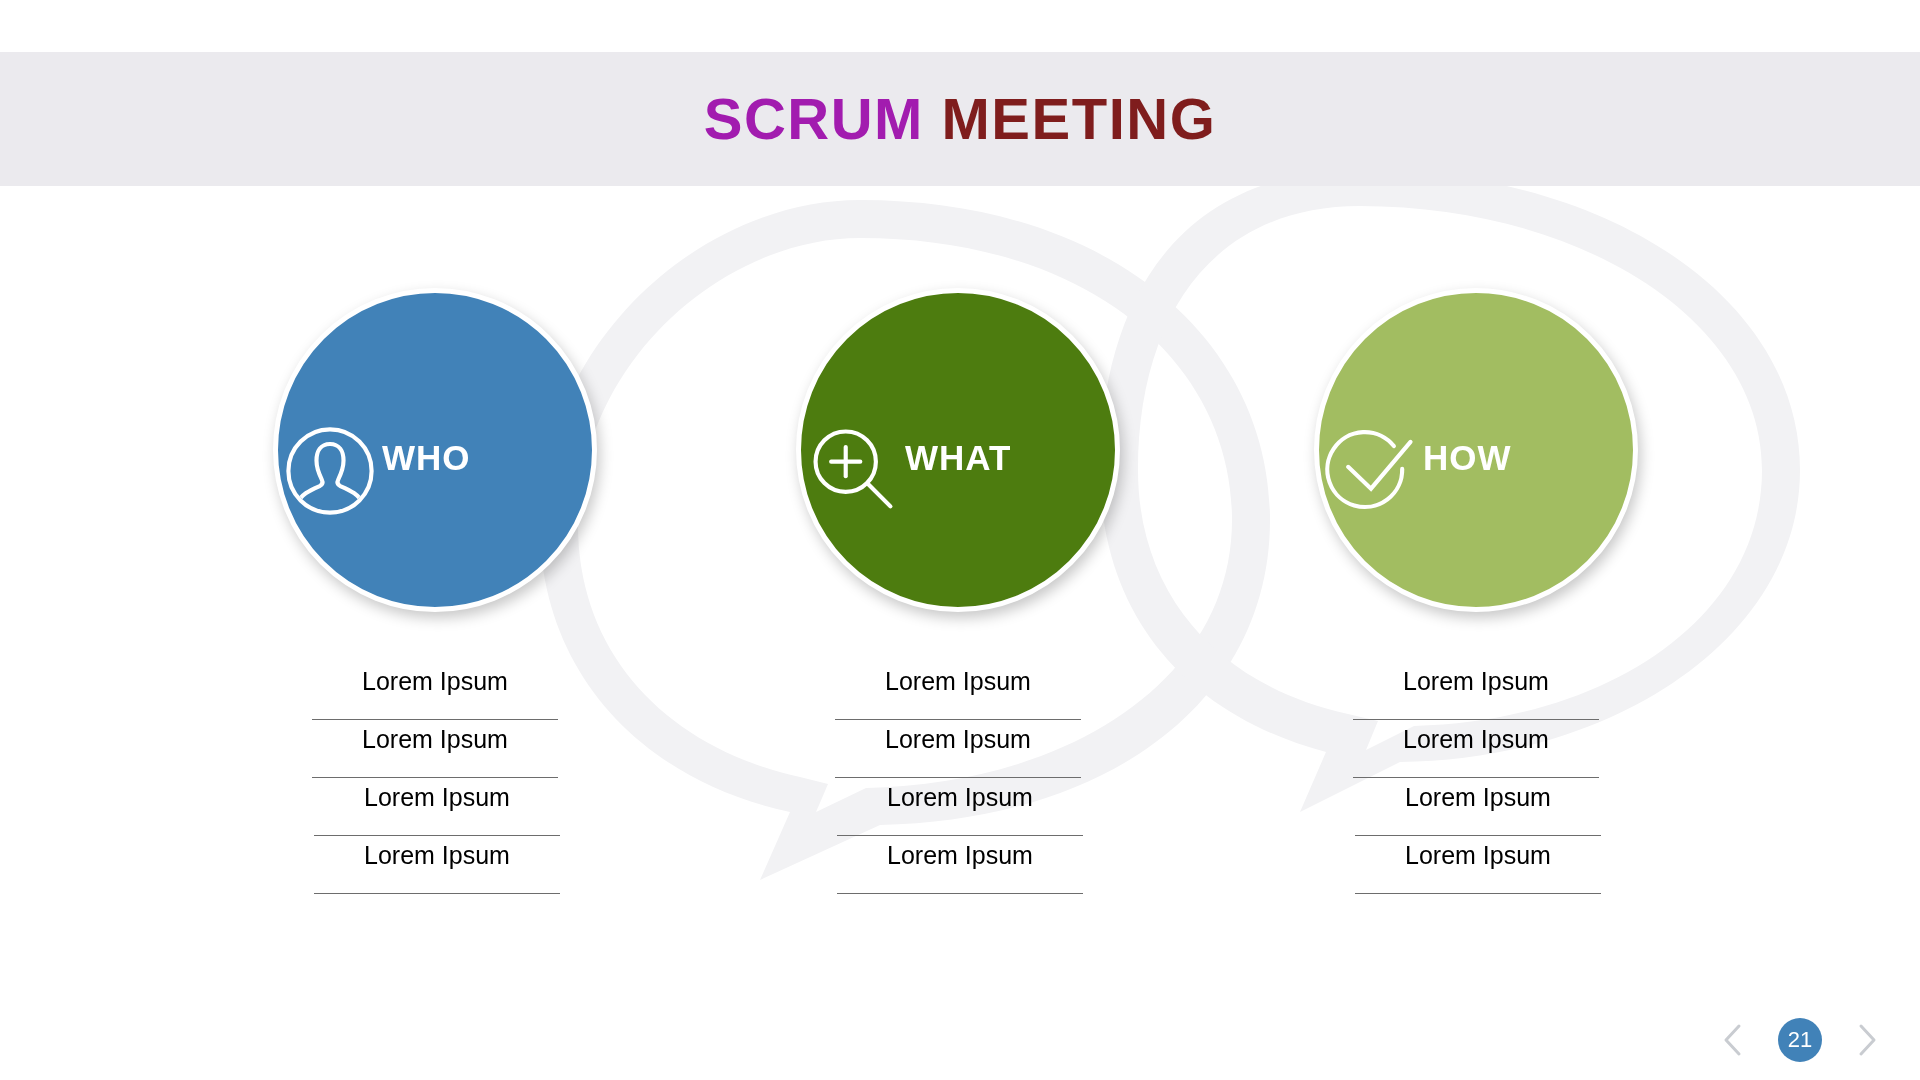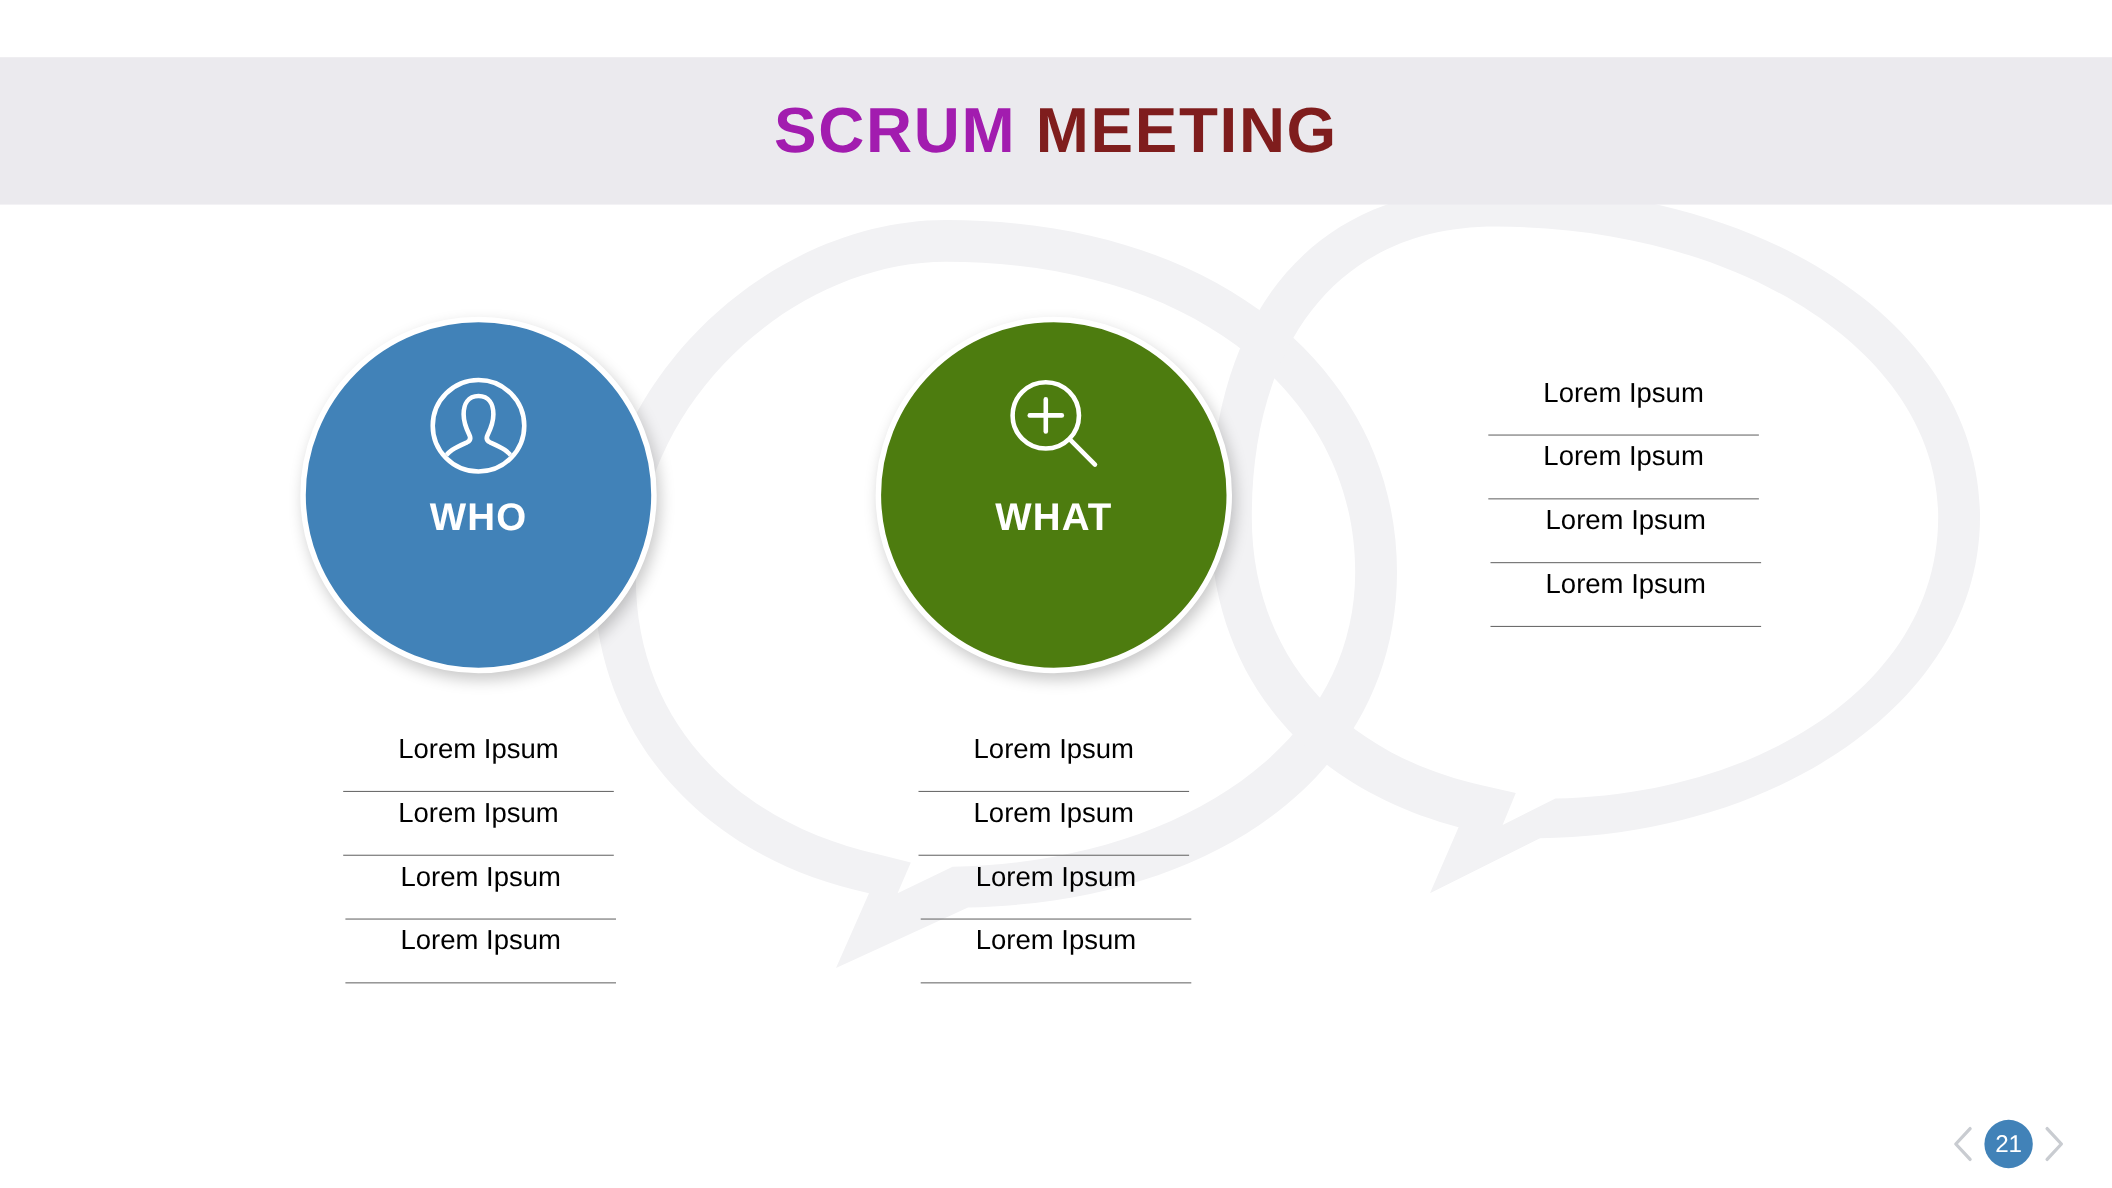--- a/index.html
+++ b/index.html
@@ -83,21 +83,21 @@
     position: absolute;
     left: 0;
     top: 0;
     width: 324px;
     height: 324px;
     border-radius: 50%;
     border: 5px solid #ffffff;
     box-sizing: border-box;
     box-shadow: 3px 6px 14px rgba(0,0,0,0.22);
     display: flex;
-    flex-direction: column;
+    flex-direction: row;
     align-items: center;
   }
   .circle-icon {
     margin-top: 42px;
     width: 104px;
     height: 104px;
   }
   .circle-icon svg { display: block; width: 104px; height: 104px; }
   .circle-label {
     margin-top: 14px;
@@ -141,21 +141,21 @@
   .nudge-2 { margin-left: 4px; }
   .nudge-3 { margin-left: 4px; }
 
   
   .pager {
     position: absolute;
     right: 38px;
     bottom: 18px;
     display: flex;
     align-items: center;
-    gap: 4px;
+    gap: 30px;
     justify-content: space-between;
   }
   .pager-arrow {
     width: 30px;
     height: 40px;
     color: #c9ccd1;
     display: flex;
     align-items: center;
     justify-content: center;
   }
@@ -295,20 +295,33 @@
           <span class="list-item-rule"></span>
         </div>
         <div class="list-item nudge-3">
           <span class="list-item-text">Lorem Ipsum</span>
           <span class="list-item-rule"></span>
         </div>
       </div>
     </div>
 
     <div class="column col-2">
+      <div class="circle-wrap">
+        <div class="circle" style="background:#a2bd61;">
+          <div class="circle-icon">
+            <svg viewBox="0 0 100 100" xmlns="http://www.w3.org/2000/svg">
+              <g fill="none" stroke="#ffffff" stroke-width="4" stroke-linecap="round">
+                <path d="M72 26 A36 36 0 1 0 80 48"></path>
+                <polyline points="28,46 50,67 88,22"></polyline>
+              </g>
+            </svg>
+          </div>
+          <div class="circle-label">HOW</div>
+        </div>
+      </div>
 
       <div class="item-list">
         <div class="list-item nudge-0">
           <span class="list-item-text">Lorem Ipsum</span>
           <span class="list-item-rule"></span>
         </div>
         <div class="list-item nudge-1">
           <span class="list-item-text">Lorem Ipsum</span>
           <span class="list-item-rule"></span>
         </div>

